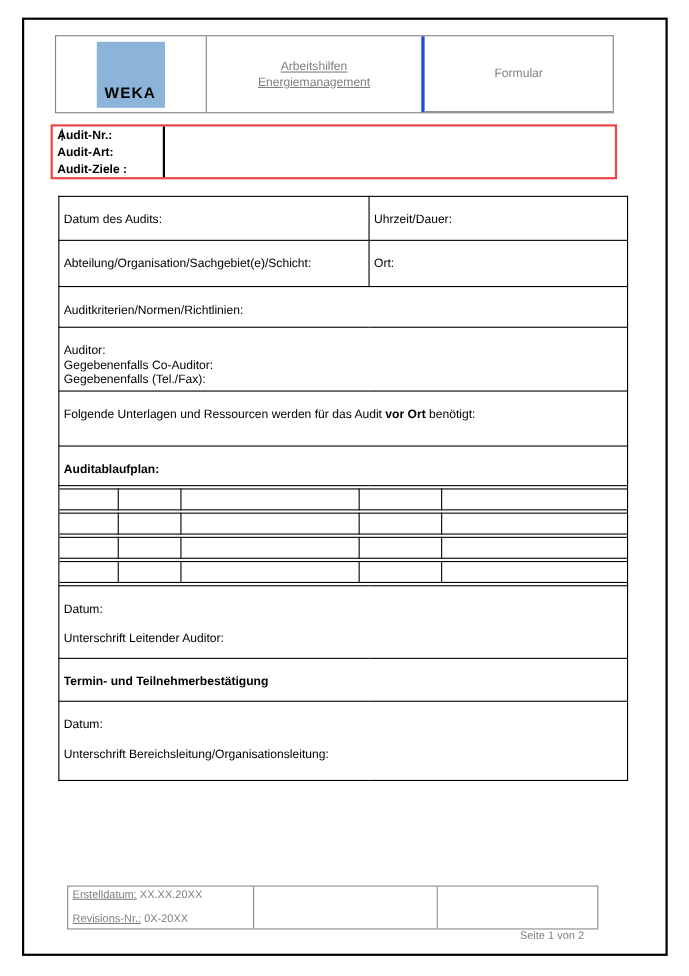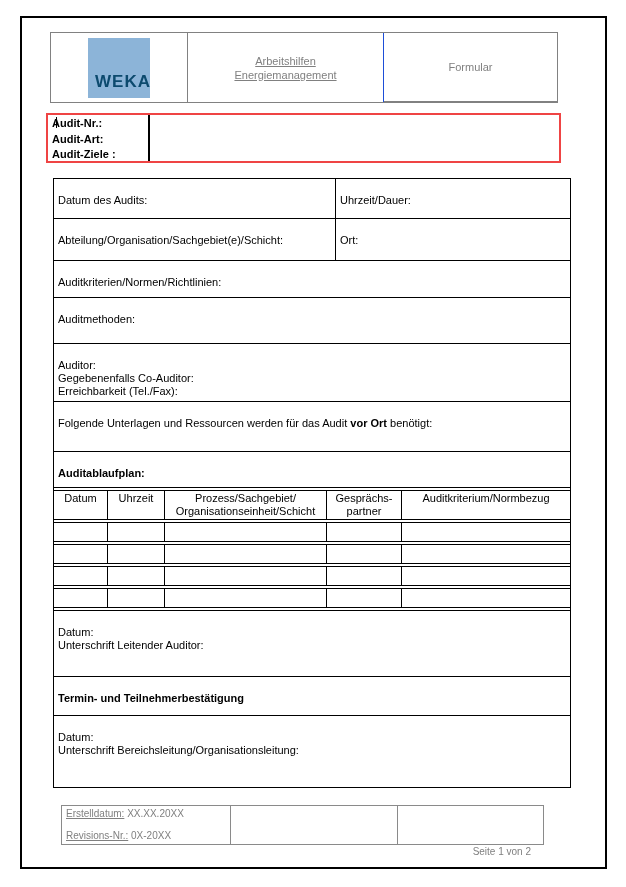--- a/index.html
+++ b/index.html
@@ -14,35 +14,35 @@
     border:2px solid #000;background:#fff;
   }
 
   
   .header-table{
     position:absolute;left:50px;top:32px;width:506px;height:69px;
     border:1px solid #818181;display:flex;font-size:11px;color:#808080;
   }
   .hcell-logo{width:136px;display:flex;align-items:center;justify-content:center;}
   .hcell-mid{
-    width:195px;border-left:1px solid #818181;border-right:1px solid #1d4ed8;
+    width:195px;border-left:1px solid #818181;border-right:3px solid #1d4ed8;
     display:flex;flex-direction:column;align-items:center;justify-content:center;
     line-height:14px;
   }
   .hcell-mid span{text-decoration:underline;}
   .hcell-right{flex:1;display:flex;flex-direction:column;justify-content:flex-end;}
   .hcell-right .half{
     flex:1;display:flex;align-items:center;justify-content:center;
   }
   .hcell-right .half.top{border-bottom:1px solid #818181;}
   .weka-logo{
     width:62px;height:60px;background:#8CB4D8;
     display:flex;align-items:flex-end;
     padding:0 0 6px 7px;box-sizing:border-box;
-    color:#0c4a6e;font-weight:bold;font-size:17px;letter-spacing:1px;
+    color:#000000;font-weight:bold;font-size:14px;letter-spacing:1px;
   }
 
   
   .audit-box{
     position:absolute;left:46px;top:113px;width:511px;height:46px;
     border:2px solid #ef4444;display:flex;
   }
   .audit-box .labels{
     width:96px;border-right:2px solid #000;
     padding:1px 0 0 4px;font-weight:bold;font-size:11px;line-height:15.5px;
@@ -66,21 +66,21 @@
   tr.r5 td{height:42px;}
   tr.r6 td{height:24px;}
   tr.r7 td{height:34px;}
   tr.r8 td{height:58px;}
   tr.r9 td{height:20px;}
   tr.r11 td{height:50px;}
   tr.r12 td{height:23px;}
   tr.r13 td{height:56px;}
   .bold{font-weight:bold;}
   .mline-lg{margin-top:20px;}
-  .mline-sig{}
+  .mline-sig{margin-top:14px;}
   td.plan-host{padding:0 !important;}
 
   
   table.plan{
     width:100%;border-collapse:separate;border-spacing:0 2px;
     table-layout:fixed;font-size:11px;line-height:13px;
   }
   table.plan td{
     border-top:1px solid #000;border-bottom:1px solid #000;border-right:1px solid #000;
     padding:1px 2px;vertical-align:top;text-align:center;
@@ -158,30 +158,25 @@
           </td>
           <td>
             <span>Ort:</span>
           </td>
         </tr>
         <tr class="r3">
           <td colspan="2">
             <span>Auditkriterien/Normen/Richtlinien:</span>
           </td>
         </tr>
-        <tr class="r4">
-          <td colspan="2">
-            <span>Auditmethoden:</span>
-          </td>
-        </tr>
         <tr class="r5">
           <td colspan="2">
             <div>Auditor:</div>
             <div>Gegebenenfalls Co-Auditor:</div>
-            <div>Erreichbarkeit (Tel./Fax):</div>
+            <div>Gegebenenfalls (Tel./Fax):</div>
           </td>
         </tr>
         <tr class="r7">
           <td colspan="2">
             <span>Folgende Unterlagen und Ressourcen werden für das Audit </span><span class="bold">vor Ort</span><span> benötigt:</span>
           </td>
         </tr>
         <tr class="r9">
           <td colspan="2" class="bold">Auditablaufplan:</td>
         </tr>
@@ -189,33 +184,20 @@
           <td colspan="2" class="plan-host">
             <table class="plan">
               <colgroup>
                 <col style="width:54px">
                   <col style="width:57px">
                   <col style="width:162px">
                   <col style="width:75px">
                   <col>
               </colgroup>
               <tbody>
-                <tr class="plan-head">
-                  <td>Datum</td>
-                  <td>Uhrzeit</td>
-                  <td>
-                    <div>Prozess/Sachgebiet/</div>
-                    <div>Organisationseinheit/Schicht</div>
-                  </td>
-                  <td>
-                    <div>Gesprächs-</div>
-                    <div>partner</div>
-                  </td>
-                  <td>Auditkriterium/Normbezug</td>
-                </tr>
                 <tr class="plan-row">
                   <td></td>
                     <td></td>
                     <td></td>
                     <td></td>
                     <td></td>
                 </tr>
                 <tr class="plan-row">
                   <td></td>
                     <td></td>

